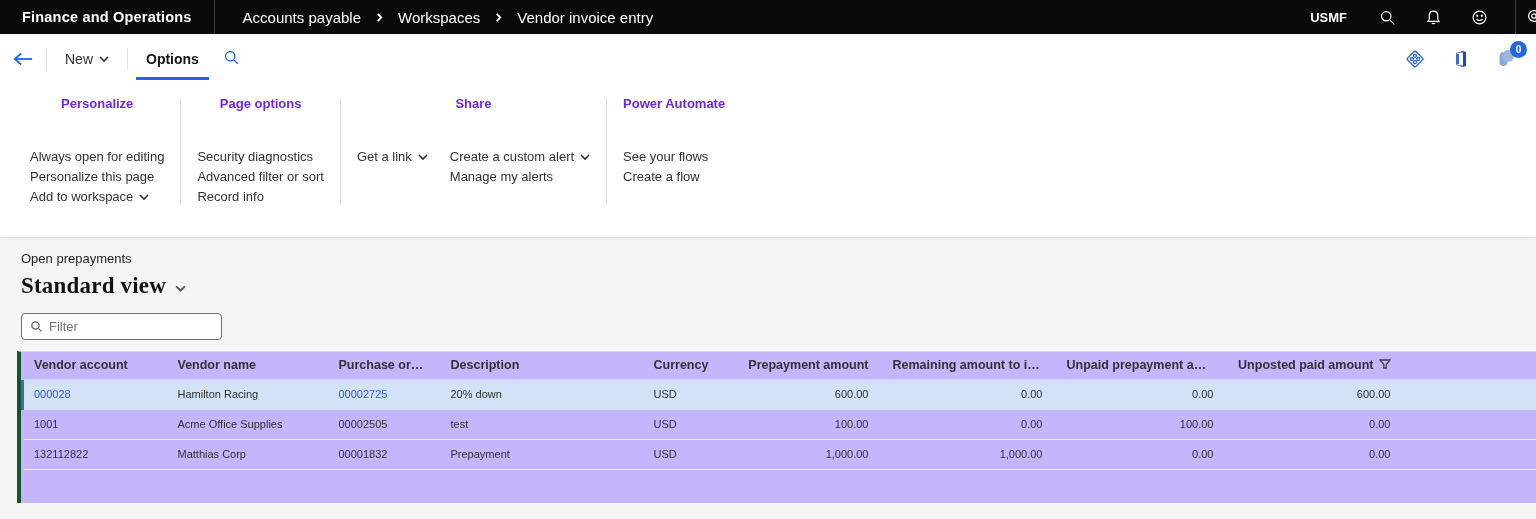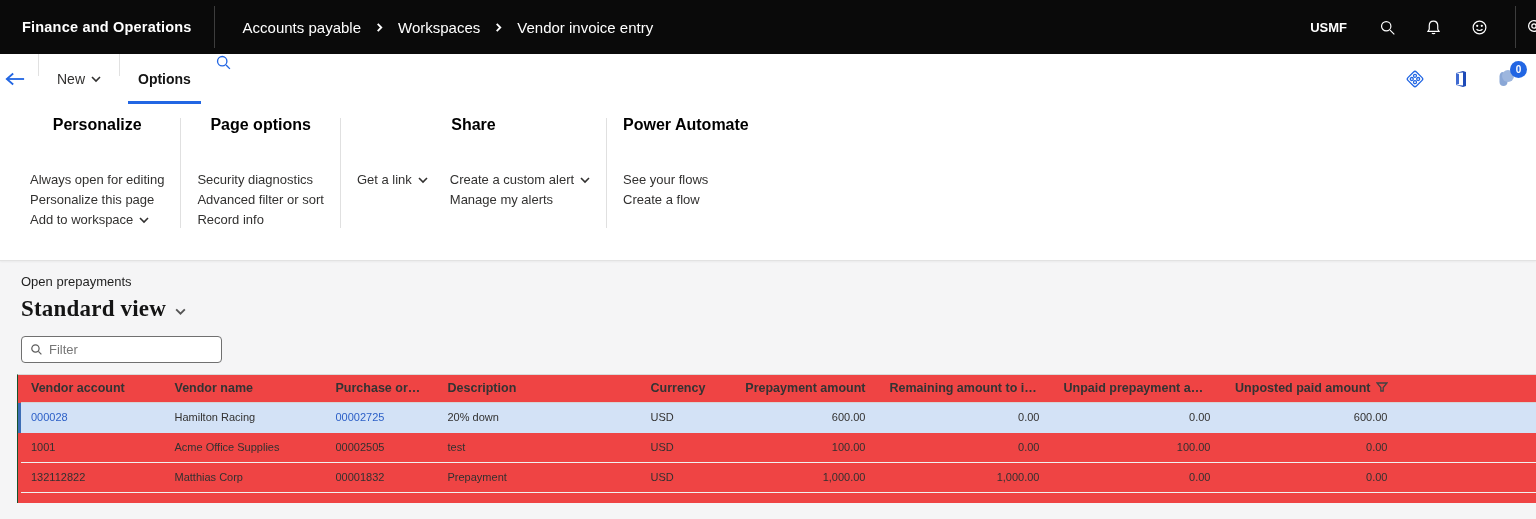--- a/index.html
+++ b/index.html
@@ -1,75 +1,75 @@
 <!DOCTYPE html>
 <html><head>
 <meta charset="utf-8">
 <style>
   * { margin:0; padding:0; box-sizing:border-box; }
   html,body { width:1536px; height:519px; overflow:hidden; background:#f5f5f6;
               font-family:"Liberation Sans", sans-serif; }
   .root { width:1536px; height:519px; display:flex; flex-direction:column; position:relative; }
 
   
-  .topbar { height:54px; background:#0a0a0a; color:#fff; display:flex; align-items:center; flex-shrink:0; }
+  .topbar { height:34px; background:#0a0a0a; color:#fff; display:flex; align-items:center; flex-shrink:0; }
   .brand { font-size:14.5px; font-weight:700; padding:0 22px; letter-spacing:.2px; white-space:nowrap; }
   .tb-divider { width:1px; height:42px; background:#3d3d3d; }
   .breadcrumb { display:flex; align-items:center; gap:14px; margin-left:28px; font-size:15px; }
   .crumb { cursor:pointer; white-space:nowrap; }
   .crumb-chevron { width:9px; height:9px; stroke:#fff; stroke-width:2; fill:none; }
   .tb-right { margin-left:auto; display:flex; align-items:center; height:42px; }
   .company { font-size:13px; font-weight:700; margin-right:30px; cursor:pointer; }
   .tb-iconbtn { width:20px; height:20px; margin-right:26px; cursor:pointer; display:flex; align-items:center; justify-content:center; }
   .tb-iconbtn svg { width:17px; height:17px; stroke:#fff; fill:none; stroke-width:1.4; }
   .partial-icon { width:11px; height:20px; overflow:hidden; margin-left:9px; }
   .partial-icon svg { width:18px; height:18px; stroke:#fff; fill:none; stroke-width:1.4; }
 
   
   .actionpane { background:#fff; flex-shrink:0; position:relative; padding-bottom:30px;
                 border-bottom:1px solid #e2e2e2; box-shadow:0 1px 2px rgba(0,0,0,.05); }
-  .tabstrip { display:flex; height:50px; padding-left:0; }
+  .tabstrip { display:flex; align-items:center; height:50px; padding-left:8px; }
   .back-btn { width:30px; display:flex; align-items:center; justify-content:center; cursor:pointer; }
   .back-btn svg { width:20px; height:16px; stroke:#2266e3; fill:none; stroke-width:2; }
   .ts-divider { width:1px; height:22px; background:#e1e1e1; margin:0 8px; }
   .tab { font-size:14px; color:#323130; padding:13px 10px 10px; cursor:pointer; display:flex; align-items:center; gap:6px;
          border-bottom:3px solid transparent; }
   .tab.active { font-weight:700; color:#141414; border-bottom:3px solid #2266e3; }
   .chev-dn { width:10px; height:10px; stroke:#323130; fill:none; stroke-width:1.6; }
   .ap-search { margin-left:14px; cursor:pointer; }
   .ap-search svg { width:17px; height:17px; stroke:#2266e3; fill:none; stroke-width:1.6; }
 
   .ap-right { position:absolute; top:14px; right:18px; display:flex; align-items:center; gap:24px; }
   .ap-icon { position:relative; cursor:pointer; width:22px; height:22px; display:flex; align-items:center; justify-content:center; }
   .badge { position:absolute; top:-7px; right:-9px; min-width:17px; height:17px; border-radius:50%;
            background:#2266e3; color:#fff; font-size:10px; font-weight:700; display:flex; align-items:center; justify-content:center; }
 
   
   .ribbon { display:flex; align-items:stretch; padding:12px 0 0 14px; }
   .rgroup { padding:0 16px; }
-  .rgroup-title { font-size:16px; font-weight:700; color:#000000; text-align:center; margin-bottom:9px; white-space:nowrap; }
+  .rgroup-title { font-size:13px; font-weight:700; color:#6d28d9; text-align:center; margin-bottom:9px; white-space:nowrap; }
   .rcols { display:flex; gap:22px;margin-top:36px; }
   .ritem { font-size:13px; color:#323130; line-height:20px; white-space:nowrap; cursor:pointer; display:flex; align-items:center; gap:6px; }
   .rg-divider { width:1px; background:#e0e0e0; margin:2px 0; }
 
   
   .page { flex:1; background:#f5f5f6; display:flex; flex-direction:column; overflow:hidden; }
   .caption { font-size:13px; color:#1f1f1f; margin:13px 0 0 21px; }
   .view-title { display:flex; align-items:center; gap:8px; margin:7px 0 0 21px; cursor:pointer;font-family:Liberation Serif, serif; }
   .view-title h1 { font-size:23px; font-weight:700; color:#141414; letter-spacing:.2px; }
   .vt-chev { width:13px; height:13px; stroke:#555; fill:none; stroke-width:1.7; margin-top:5px; }
   .filterbox { margin:14px 0 0 21px; width:201px; height:27px; background:#fff; border:1px solid #707070;
                border-radius:4px; display:flex; align-items:center; padding:0 8px; gap:6px; }
   .filterbox svg { width:13px; height:13px; stroke:#5c5c5c; fill:none; stroke-width:1.5; flex-shrink:0; }
   .filterbox input { border:none; outline:none; font-size:13px; color:#333; width:100%; background:transparent;
                      font-family:"Liberation Sans", sans-serif; }
   .filterbox input::placeholder { color:#767676; }
 
   
-  .grid { margin:11px 0 16px 17px; background:#ef4444; border-left:1px solid #14532d; border-top:1px solid #d9d9d9; flex:1; }
+  .grid { margin:11px 0 16px 17px; background:#c4b5fd; border-left:4px solid #14532d; border-top:1px solid #d9d9d9; flex:1; }
   table { border-collapse:collapse; table-layout:fixed; width:100%; }
   th, td { white-space:nowrap; overflow:hidden; text-overflow:ellipsis; padding:0 12px; }
   th { height:27px; font-size:12.5px; font-weight:700; color:#333; text-align:left;
        border-bottom:1px solid #d4d4d4; cursor:pointer; }
   th.num, td.num { text-align:right; }
   th:first-child, td:first-child { border-left:3px solid transparent; padding-left:10px; }
   td { height:30px; font-size:11px; color:#323130; }
   tr.datarow { cursor:pointer; }
   tr.datarow td { border-bottom:1px solid #f1f1f1; }
   tr.selected td { background:#d3e2f6; border-bottom:1px solid #d3e2f6; }

